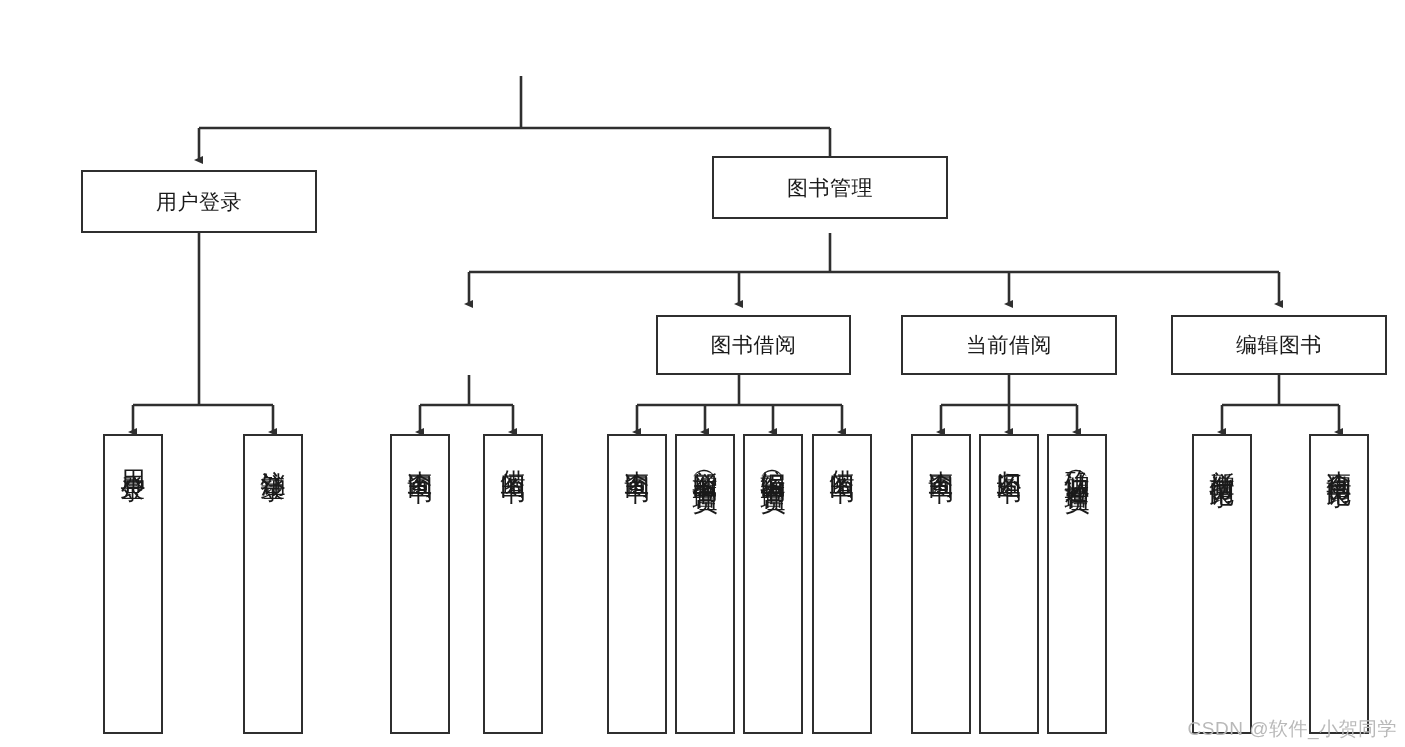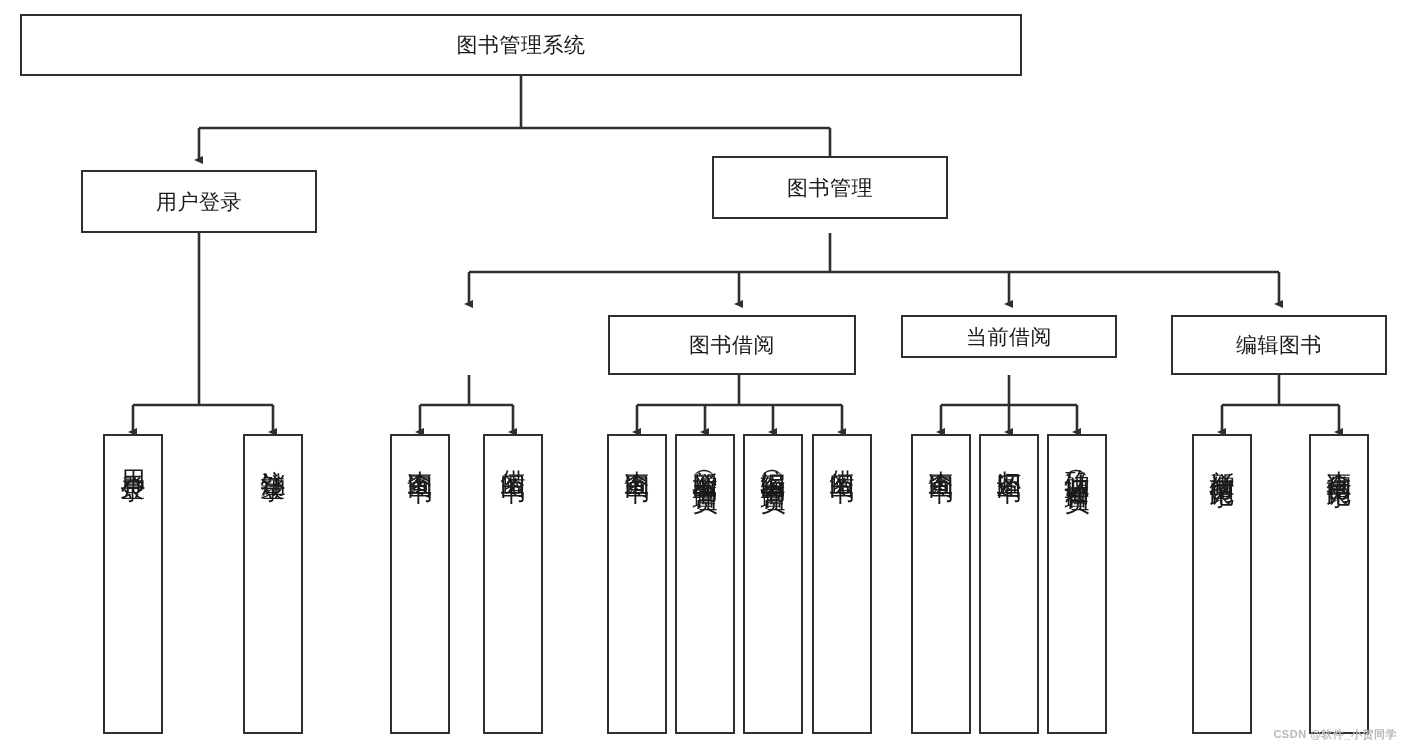--- a/index.html
+++ b/index.html
@@ -56,25 +56,24 @@
     writing-mode: vertical-rl;
     text-orientation: upright;
     font-size: 25px;
     line-height: 1.0;
     letter-spacing: 3px;
   }
   .watermark {
     position: absolute;
     right: 8px;
     bottom: 5px;
-    font-size: 11px;
+    font-size: 19px;
     color: #b9b9b9;
     white-space: nowrap;
     letter-spacing: 0.5px;
-    font-weight: bold;
   }
 </style>
 </head>
 <body>
 
 <div id="diagram-root">
 
   <svg class="connectors" viewBox="0 0 1405 747" xmlns="http://www.w3.org/2000/svg">
     <defs>
       <marker id="arrow" markerWidth="10" markerHeight="10" refX="5" refY="5" orient="auto" markerUnits="userSpaceOnUse">
@@ -123,35 +122,32 @@
       <path d="M1009,405 L1009,432" marker-end="url(#arrow)"></path>
       <path d="M1077,405 L1077,432" marker-end="url(#arrow)"></path>
 
       <path d="M1279,375 L1279,405"></path>
       <path d="M1222,405 L1339,405"></path>
       <path d="M1222,405 L1222,432" marker-end="url(#arrow)"></path>
       <path d="M1339,405 L1339,432" marker-end="url(#arrow)"></path>
     </g>
   </svg>
 
-  <div class="node horizontal" style="left:20px; top:14px; width:1002px; height:62px;">
-    <span class="label">图书管理系统</span>
-  </div>
 
   <div class="node horizontal" style="left:81px; top:170px; width:236px; height:63px;">
     <span class="label">用户登录</span>
   </div>
   <div class="node horizontal" style="left:712px; top:156px; width:236px; height:63px;">
     <span class="label">图书管理</span>
   </div>
 
-  <div class="node horizontal" style="left:608px; top:315px; width:248px; height:60px;">
+  <div class="node horizontal" style="left:656px; top:315px; width:195px; height:60px;">
     <span class="label">图书借阅</span>
   </div>
-  <div class="node horizontal" style="left:901px; top:315px; width:216px; height:43px;">
+  <div class="node horizontal" style="left:901px; top:315px; width:216px; height:60px;">
     <span class="label">当前借阅</span>
   </div>
   <div class="node horizontal" style="left:1171px; top:315px; width:216px; height:60px;">
     <span class="label">编辑图书</span>
   </div>
 
   <div class="node vertical" style="left:103px; top:434px; width:60px; height:300px;">
     <span class="label">用户登录</span>
   </div>
   <div class="node vertical" style="left:243px; top:434px; width:60px; height:300px;">

